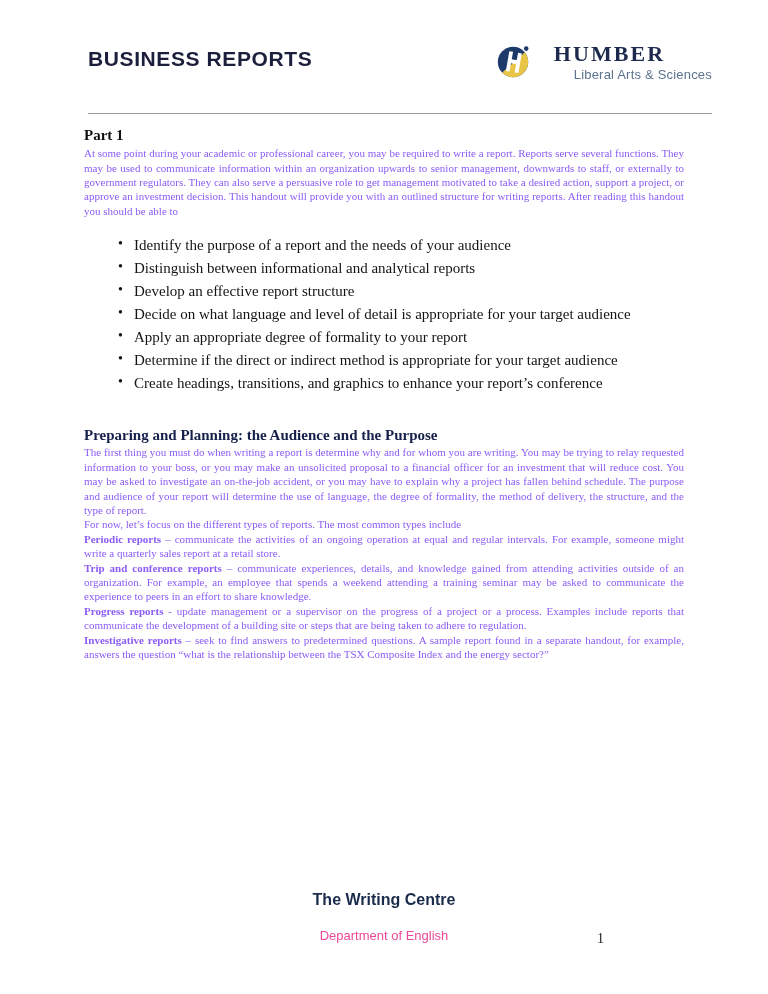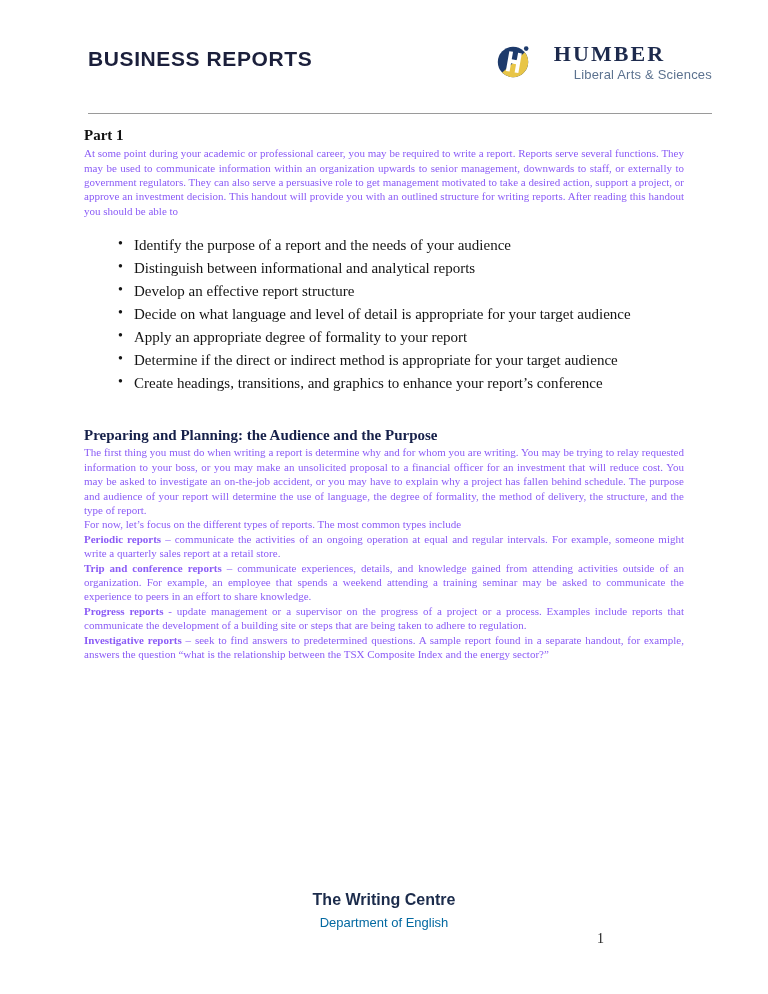--- a/index.html
+++ b/index.html
@@ -167,23 +167,23 @@
     font-family: "Liberation Sans", "DejaVu Sans", sans-serif;
     font-size: 16px;
     font-weight: bold;
     color: #1b2b4b;
     line-height: 1.3;
   }
   .footer-sub {
     font-family: "Liberation Sans", "DejaVu Sans", sans-serif;
     font-size: 13px;
     font-weight: normal;
-    color: #0369a1;
+    color: #ec4899;
     line-height: 1.3;
-    margin-top: 4px;
+    margin-top: 17px;
   }
   .page-number {
     position: absolute;
     right: 56px;
     top: 931px;
     font-size: 14px;
     color: #222222;
   }
 </style>
 </head>

